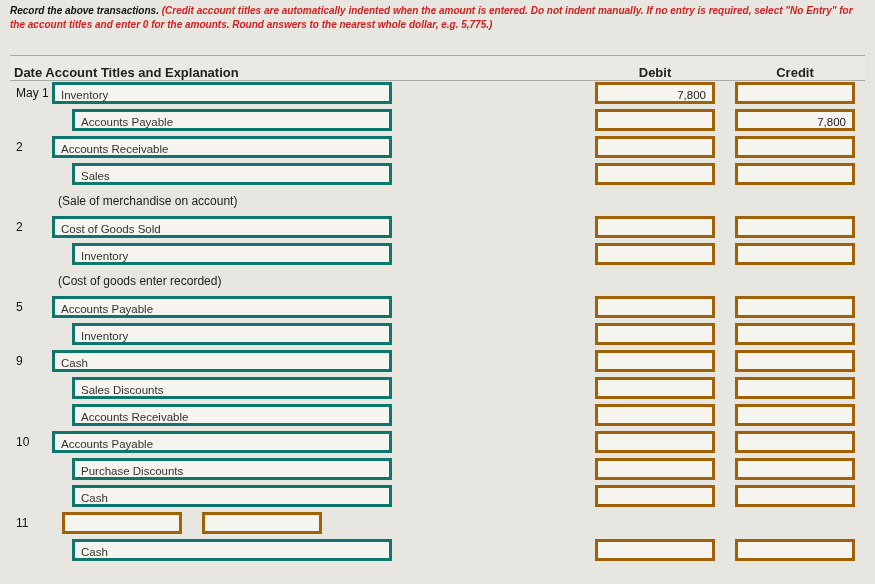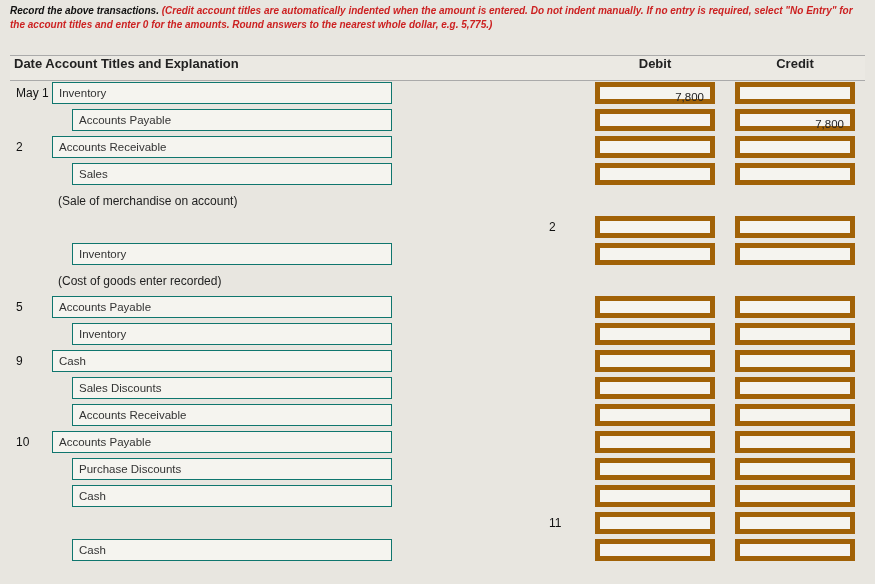--- a/index.html
+++ b/index.html
@@ -16,71 +16,70 @@
     font-size: 10px;
     font-style: italic;
     line-height: 1.35;
     margin-bottom: 24px;
     color: #111;
   }
   .instructions .black { color: #111; font-weight: 600;}
   .instructions .red { color: #c22; font-weight: 600;}
   .header-row {
     display: flex;
-    align-items: flex-start;
+    align-items: flex-end;
     border-top: 1px solid #aaa;
     border-bottom: 1px solid #aaa;
     background: #ebe9e3;
     height: 26px;
     font-weight: bold;
     font-size: 13px;
   }
   .col-date { width: 42px; padding-left:4px;}
   .col-account { flex: 1; }
   .col-debit { width: 140px; text-align: center; }
   .col-credit { width: 140px; text-align: center; }
   .row {
     display: flex;
     align-items: center;
     min-height: 24px;
     font-size: 12px;
-    justify-content: flex-end;
   }
   .row .date {
     width: 42px;
     padding-left: 6px;
     font-size: 12px;
     color:#111;
   }
   .row .account-wrap {
     flex: 1;
     display:flex;
     align-items:center;
   }
   .account-box {
-    border: 1px solid #0f766e;
+    border: 3px solid #0f766e;
     background: #f5f4ef;
     height: 22px;
     line-height: 20px;
     padding: 0 6px;
     font-size: 11.5px;
     color:#333;
     width: 340px;
   }
   .account-box.indent {
     margin-left: 20px;
     width: 320px;
   }
   .explain {
     font-size: 12px;
     padding: 2px 0 2px 6px;
     color:#222;
   }
   .num-box {
-    border: 5px solid #a16207;
+    border: 3px solid #a16207;
     background: #f5f4ef;
     height: 22px;
     width: 120px;
     margin: 1px 10px 1px 10px;
     text-align: right;
     padding: 0 6px;
     line-height:20px;
     font-size: 11.5px;
     color:#222;
   }
@@ -139,20 +138,23 @@
     </div>
     <div class="group-gap"></div>
     <div class="row">
       <div class="date"></div>
       <div class="account-wrap">
         <div class="explain">(Sale of merchandise on account)</div>
       </div>
     </div>
     <div class="row">
       <div class="date">2</div>
+      <div class="account-wrap">
+        <div class="account-box">Cost of Goods Sold</div>
+      </div>
       <div class="num-box"></div>
       <div class="num-box"></div>
     </div>
     <div class="group-gap"></div>
     <div class="row">
       <div class="date"></div>
       <div class="account-wrap">
         <div class="account-box indent">Inventory</div>
       </div>
       <div class="num-box"></div>

